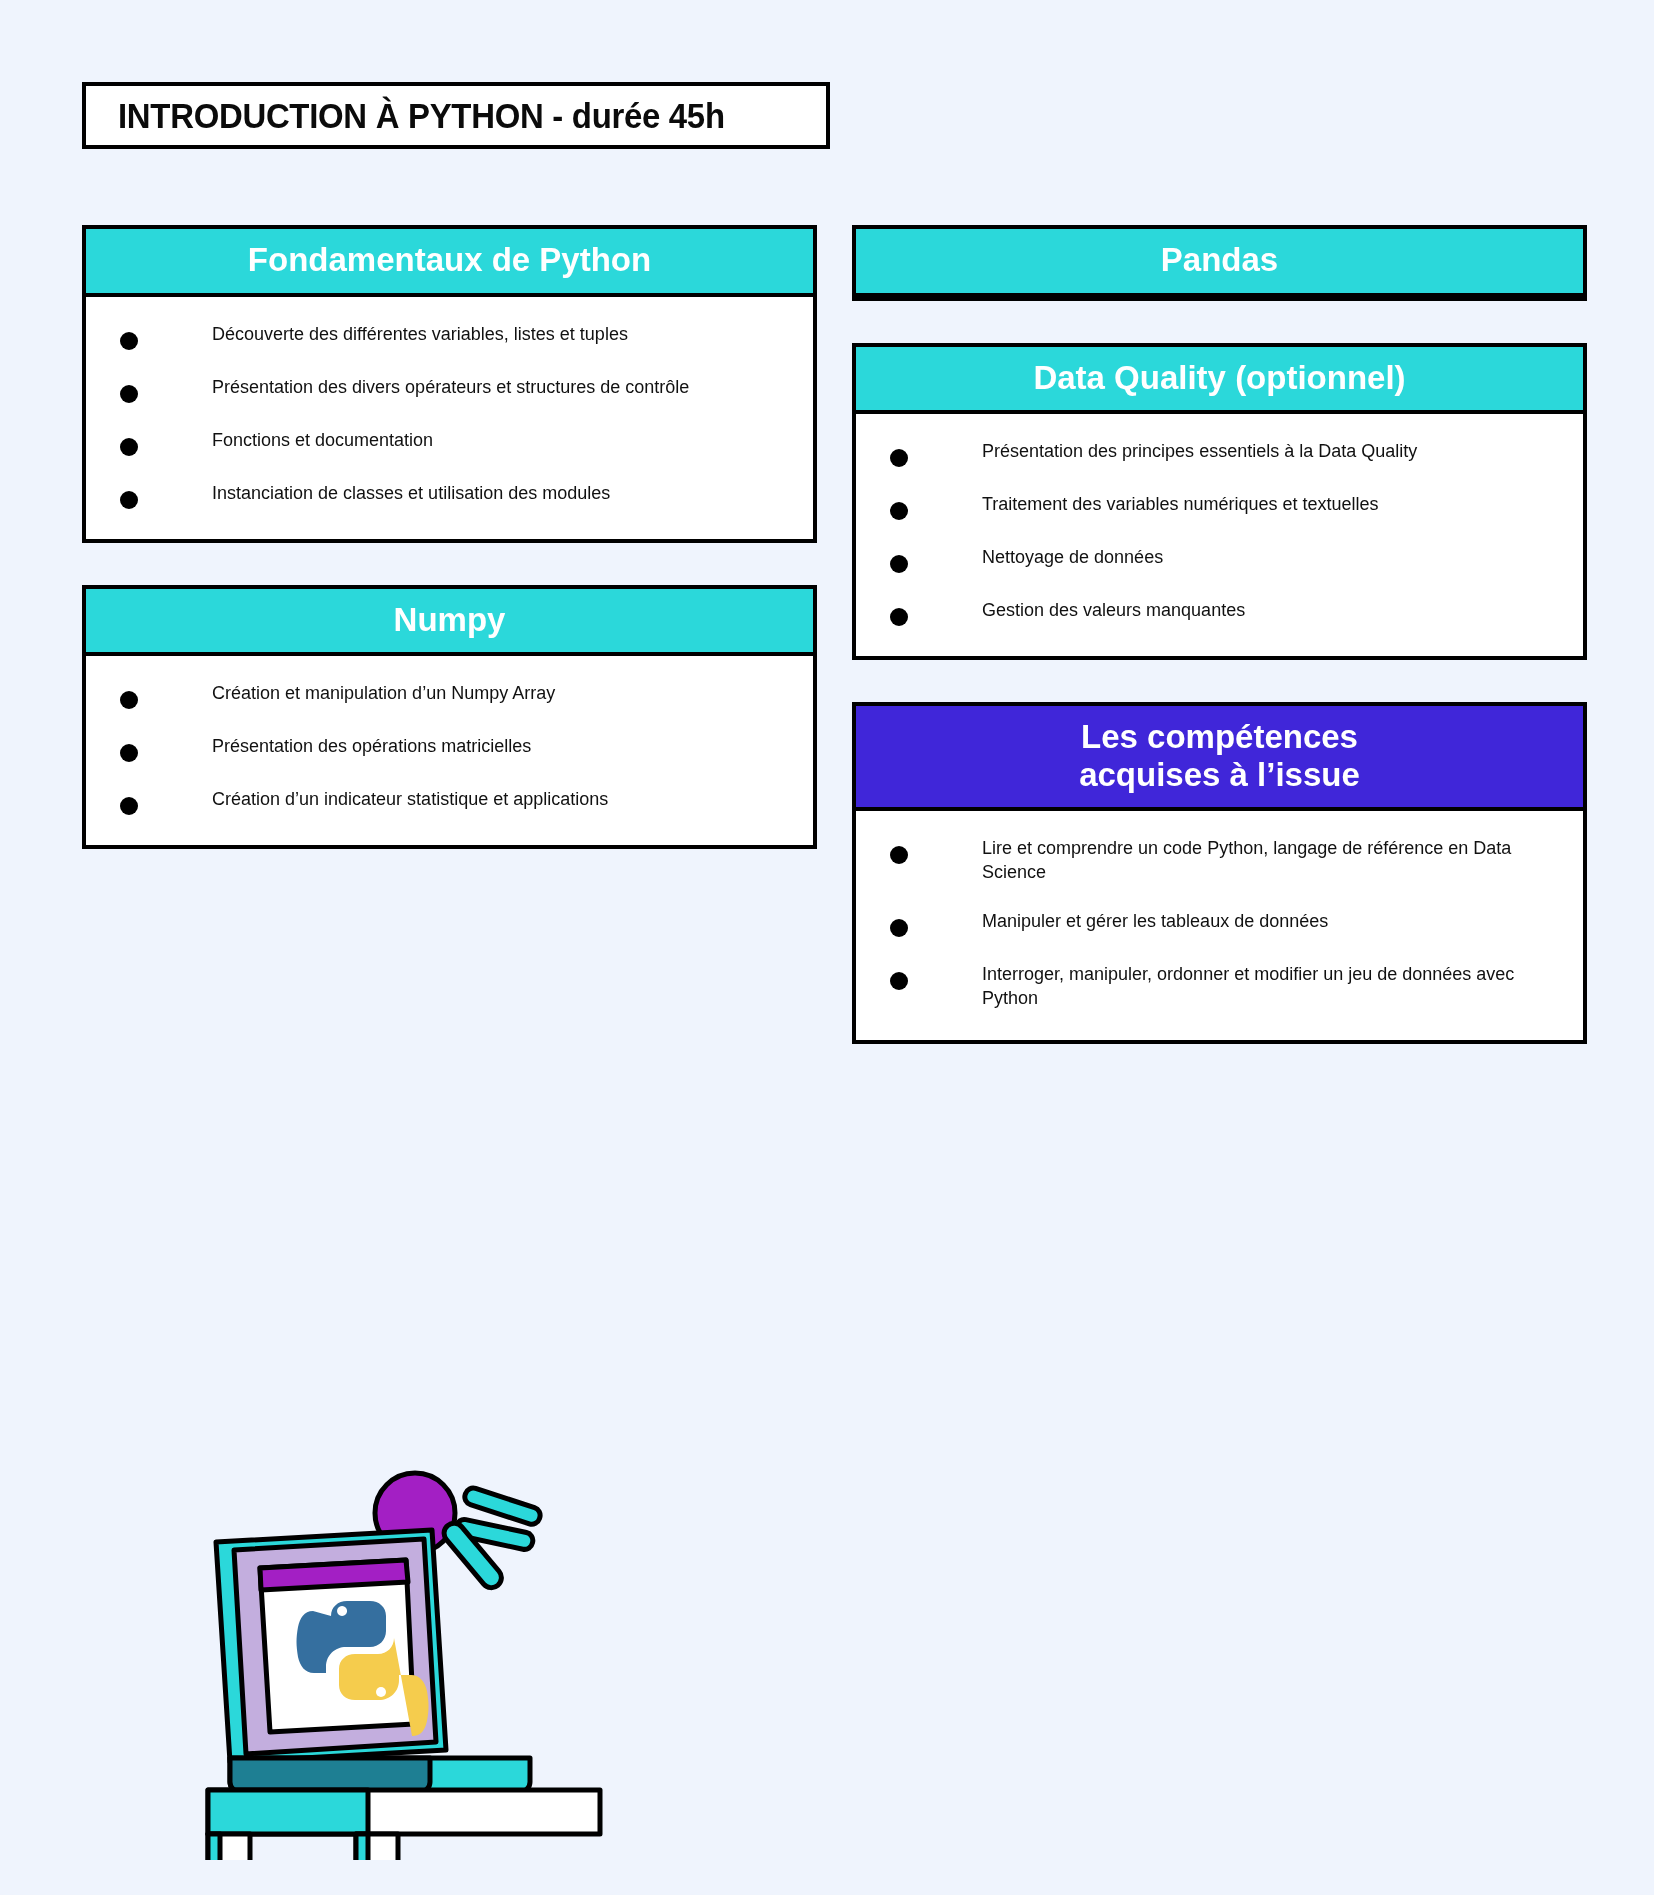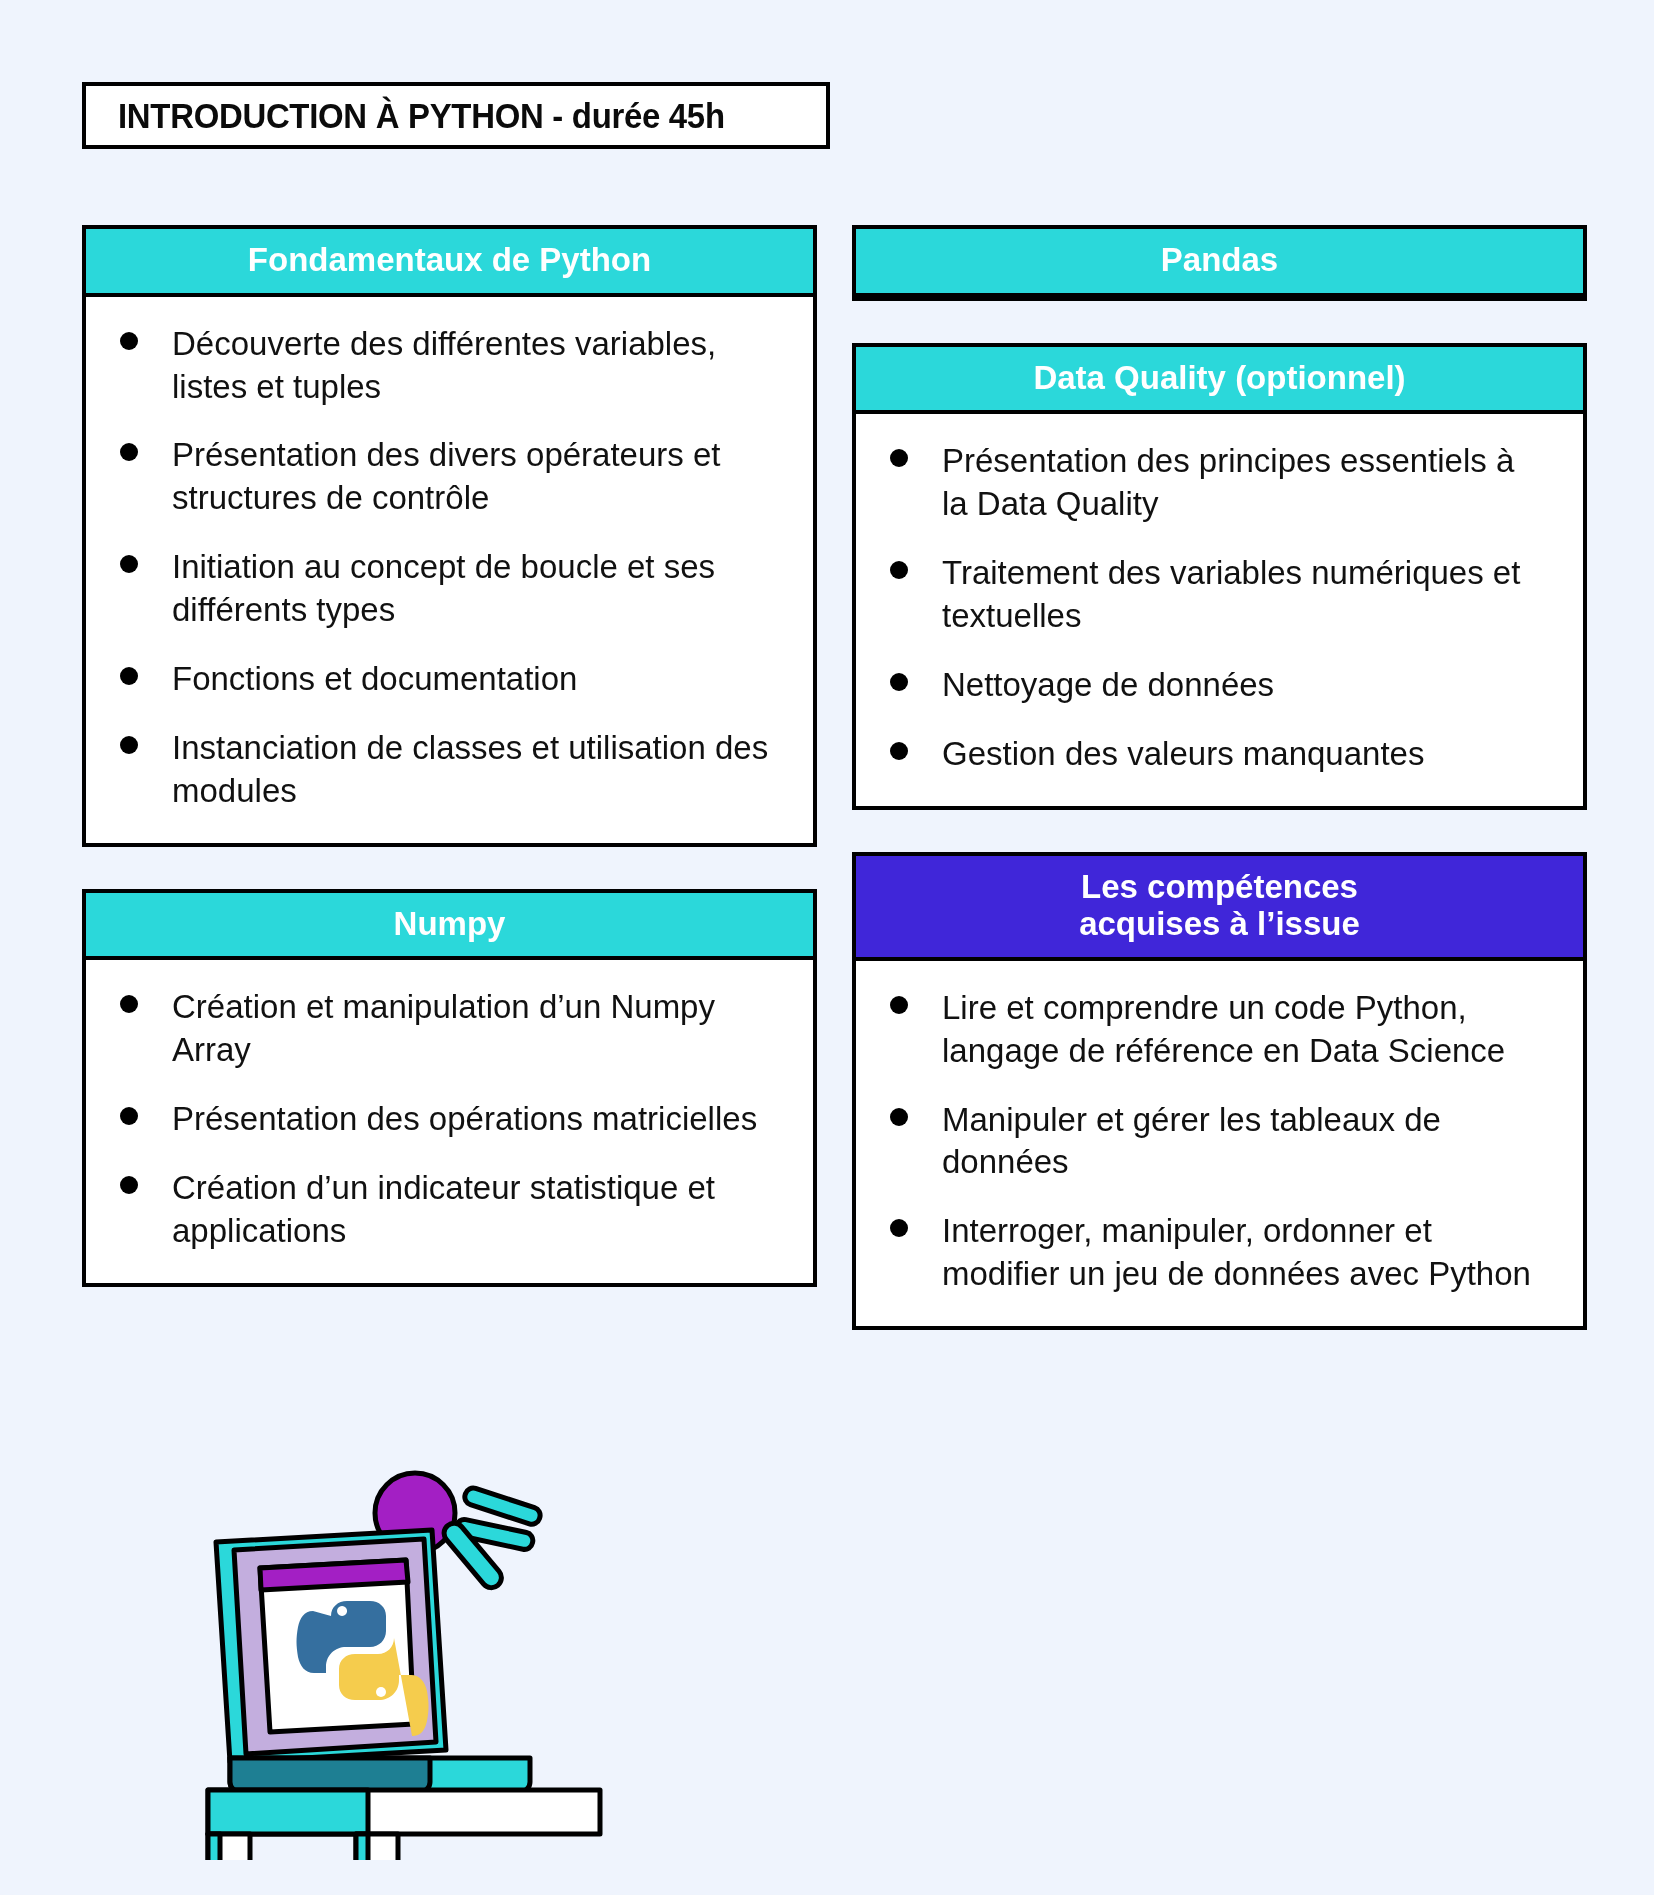--- a/index.html
+++ b/index.html
@@ -89,24 +89,25 @@
   .bullet-dot {
     flex: 0 0 auto;
     width: 18px;
     height: 18px;
     border-radius: 50%;
     background: #000000;
     margin-top: 9px;
     margin-right: 34px;
   }
   .bullet-text {
-    font-size: 33px;
+    font-size: 18px;
     line-height: 1.30;
     color: #111111;
     max-width: 600px;
+    margin-left: 40px;
   }
 
   
   .illustration {
     position: absolute;
     left: 200px;
     top: 1440px;
     width: 440px;
     height: 420px;
   }
@@ -127,24 +128,20 @@
         <div class="card-header-title">Fondamentaux de Python</div>
       </div>
       <div class="card-body">
         <div class="bullet-row">
           <span class="bullet-dot"></span>
           <span class="bullet-text">Découverte des différentes variables, listes et tuples</span>
         </div>
         <div class="bullet-row">
           <span class="bullet-dot"></span>
           <span class="bullet-text">Présentation des divers opérateurs et structures de contrôle</span>
-        </div>
-        <div class="bullet-row">
-          <span class="bullet-dot"></span>
-          <span class="bullet-text">Initiation au concept de boucle et ses différents types</span>
         </div>
         <div class="bullet-row">
           <span class="bullet-dot"></span>
           <span class="bullet-text">Fonctions et documentation</span>
         </div>
         <div class="bullet-row">
           <span class="bullet-dot"></span>
           <span class="bullet-text">Instanciation de classes et utilisation des modules</span>
         </div>
       </div>

